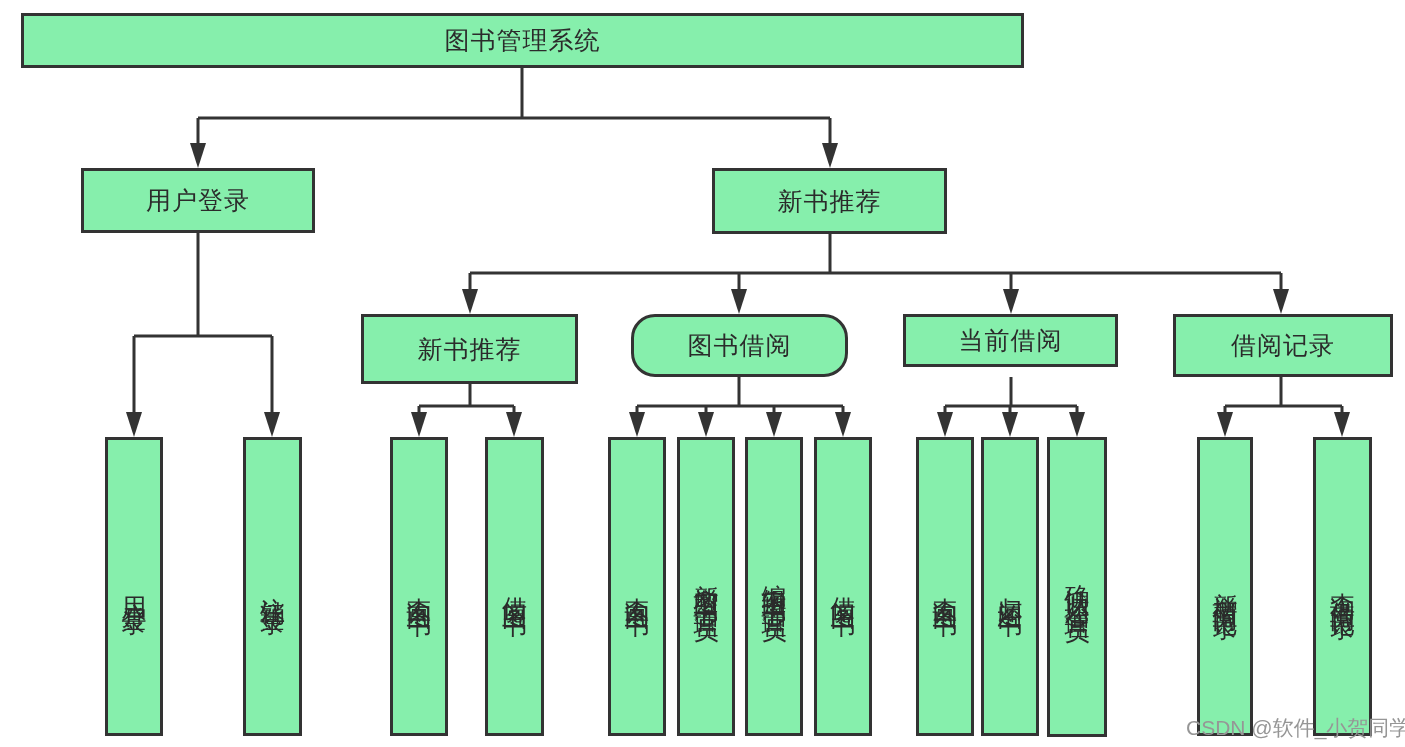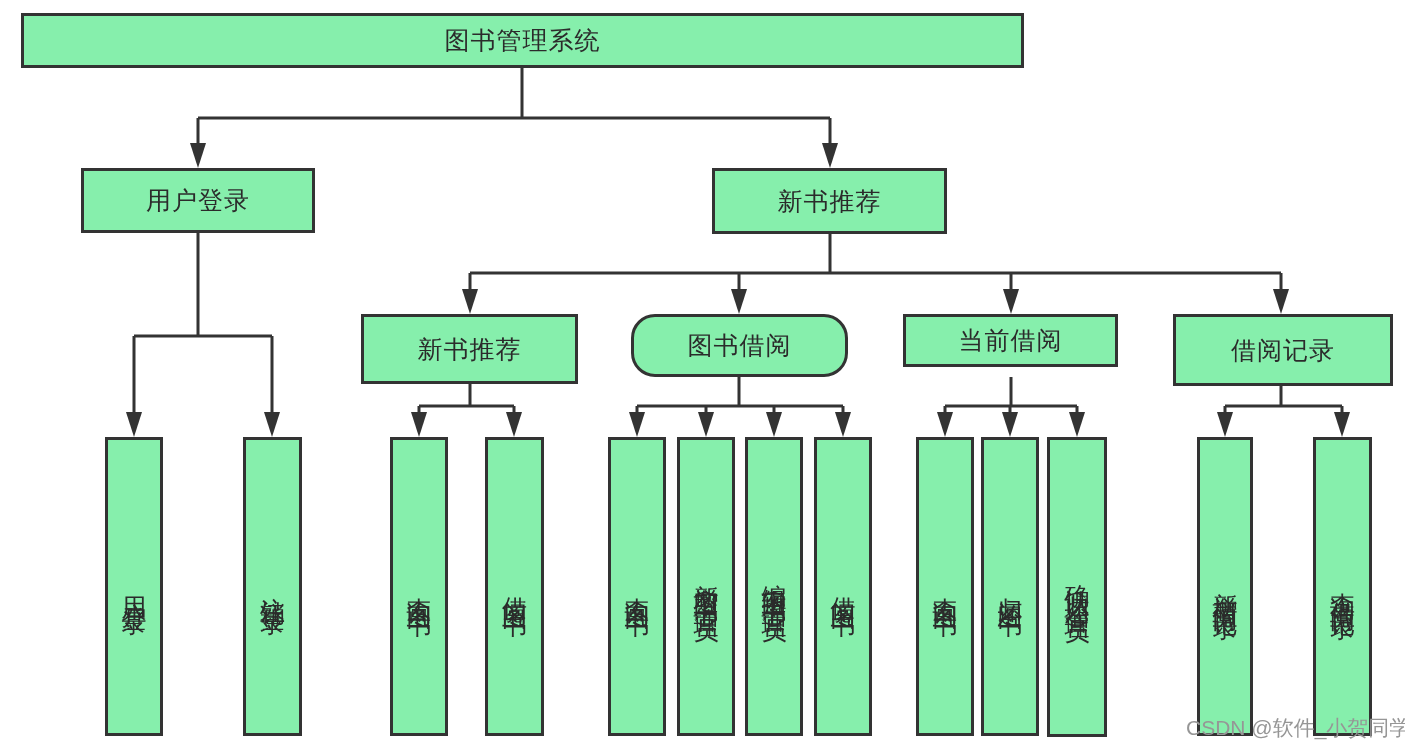--- a/index.html
+++ b/index.html
@@ -93,21 +93,21 @@
 
   <div class="node" style="left:361px; top:314px; width:217px; height:70px;">
     <span class="hlabel">新书推荐</span>
   </div>
   <div class="node" style="left:631px; top:314px; width:217px; height:63px;border-radius:24px;">
     <span class="hlabel">图书借阅</span>
   </div>
   <div class="node" style="left:903px; top:314px; width:215px; height:53px;">
     <span class="hlabel">当前借阅</span>
   </div>
-  <div class="node" style="left:1173px; top:314px; width:220px; height:72px;">
+  <div class="node" style="left:1173px; top:314px; width:220px; height:63px;">
     <span class="hlabel">借阅记录</span>
   </div>
 
   <div class="node" style="left:105px; top:437px; width:58px; height:299px;">
     <span class="vlabel">用户登录</span>
   </div>
   <div class="node" style="left:243px; top:437px; width:59px; height:299px;">
     <span class="vlabel">注销登录</span>
   </div>
 

